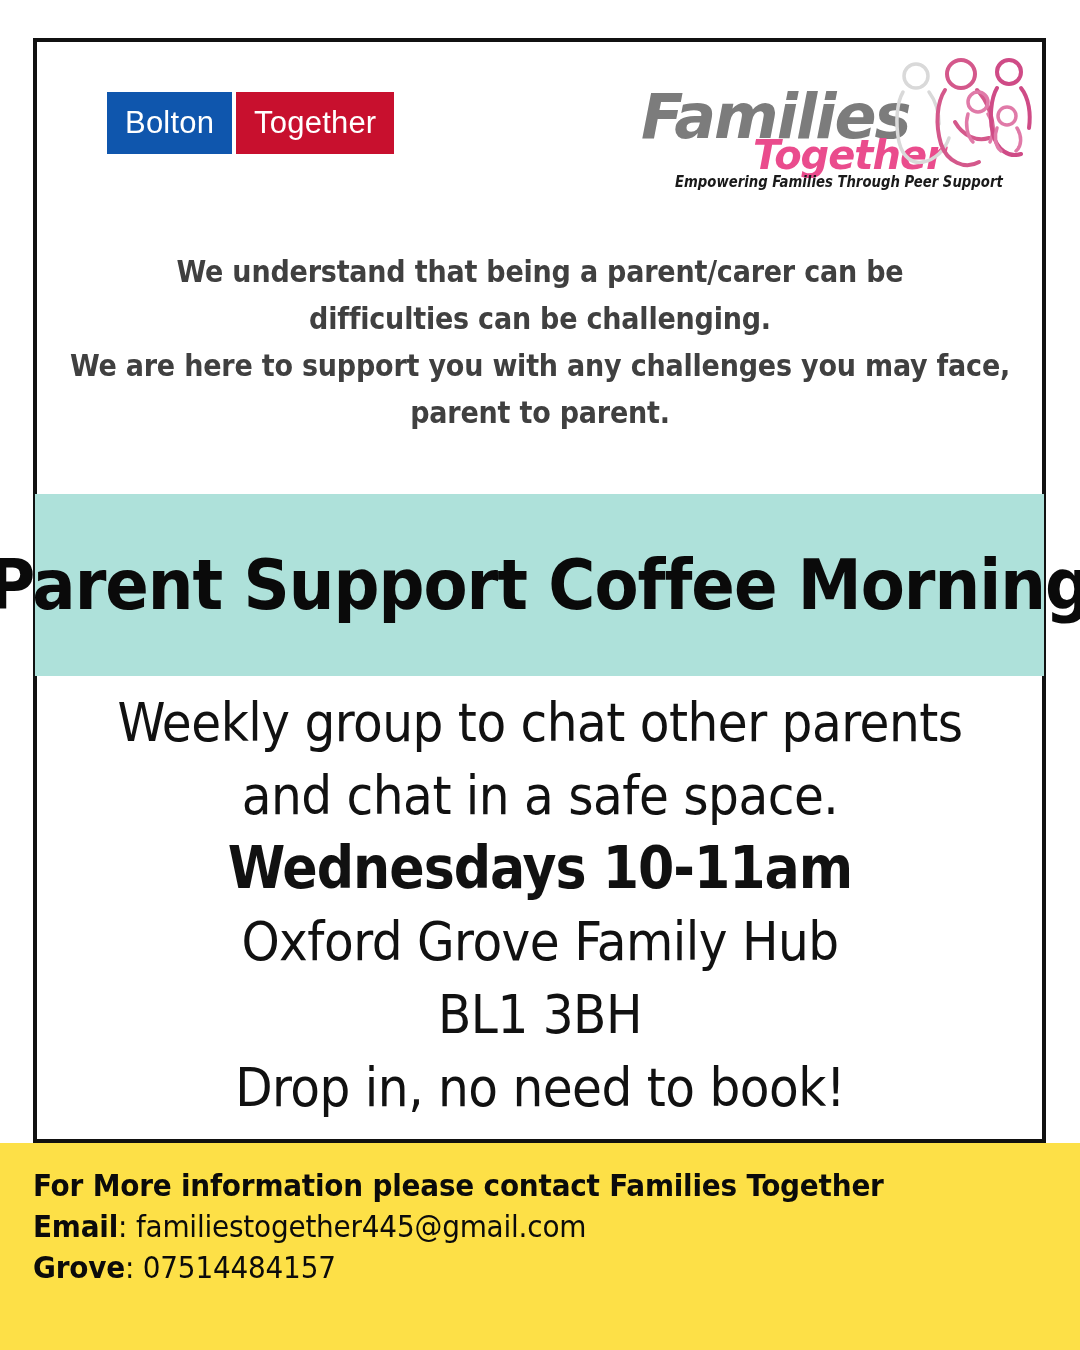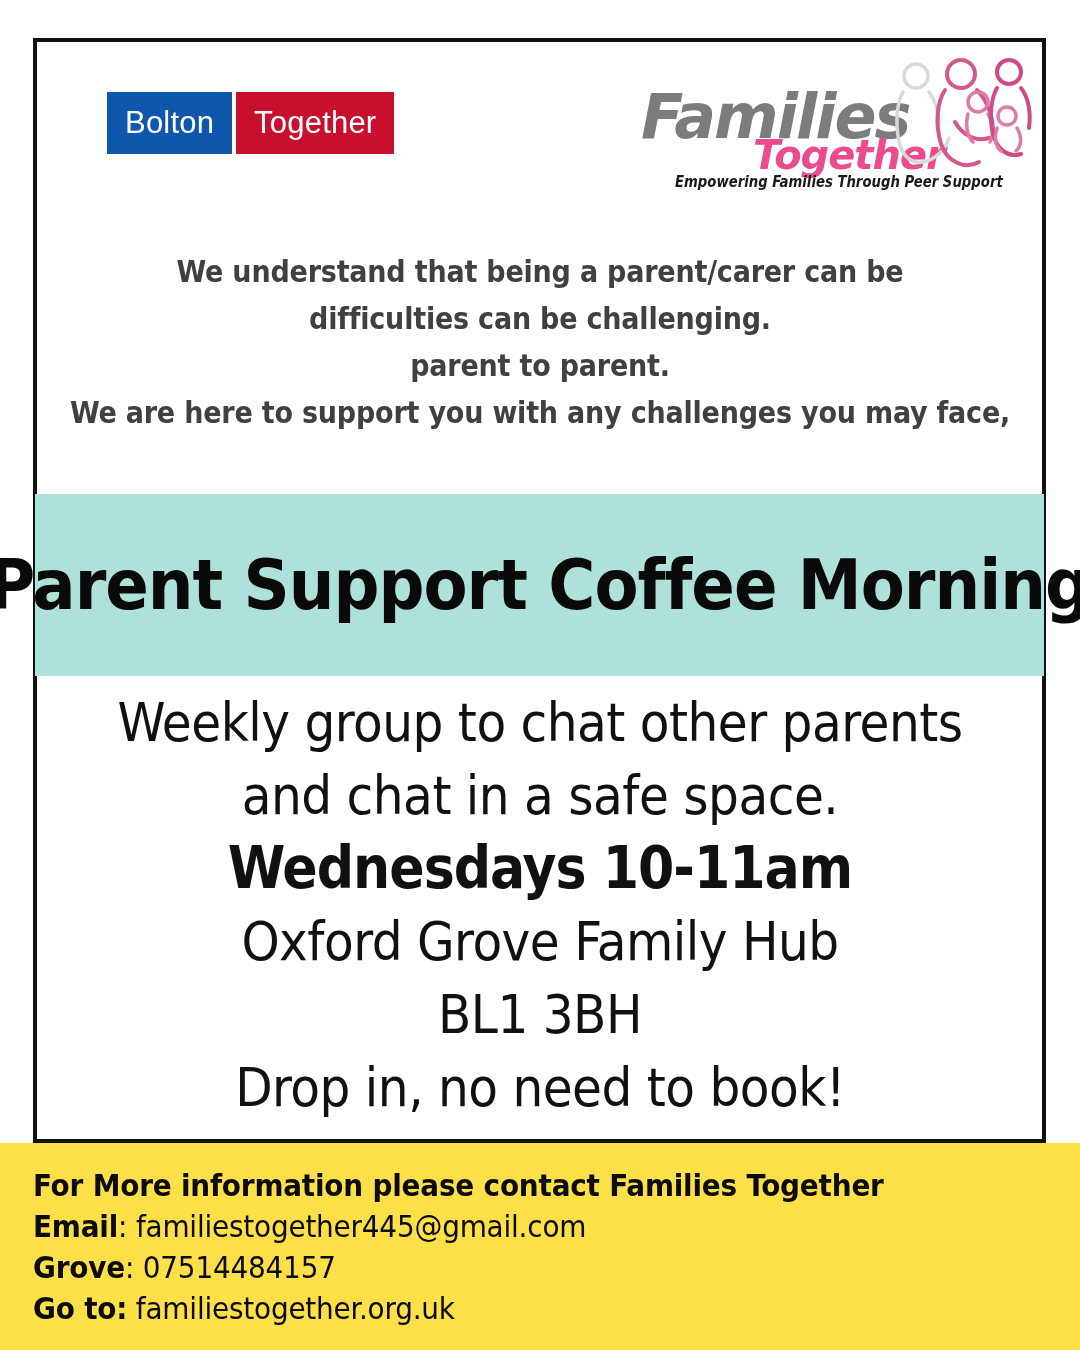--- a/index.html
+++ b/index.html
@@ -252,22 +252,22 @@
             <path d="M134 78 C139 86 139 96 133 101"></path>
           </g>
         </g>
       </svg>
     </div>
   </div>
 
   <div id="intro">
     <p>We understand that being a parent/carer can be</p>
     <p>difficulties can be challenging.</p>
+    <p>We are here to support you with any challenges you may face,</p>
     <p>parent to parent.</p>
-    <p>We are here to support you with any challenges you may face,</p>
   </div>
 
   <div id="title-banner">
     <div id="title-text">Parent Support Coffee Morning</div>
   </div>
 
   <div id="details">
     <p class="line">Weekly group to chat other parents</p>
     <p class="line">and chat in a safe space.</p>
     <p class="line bold">Wednesdays 10-11am</p>
@@ -275,18 +275,17 @@
     <p class="line">BL1 3BH</p>
     <p class="line">Drop in, no need to book!</p>
   </div>
 
   <div id="footer">
 
     <div id="footer-text">
       <div class="row head">For More information please contact Families Together</div>
       <div class="row"><span class="lbl">Email</span><span class="val">: familiestogether445@gmail.com</span></div>
       <div class="row"><span class="lbl">Grove</span><span class="val">: 07514484157</span></div>
-      <div class="row"><span class="lbl">Go to:</span><span class="val"> familiestogether.org.uk</span></div>
     </div>
 
   </div>
 
 </div>
 
 </body></html>

